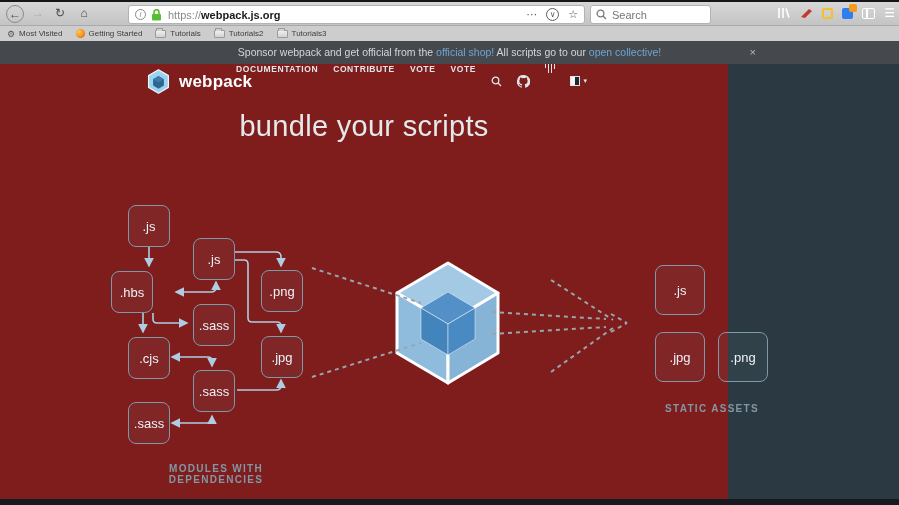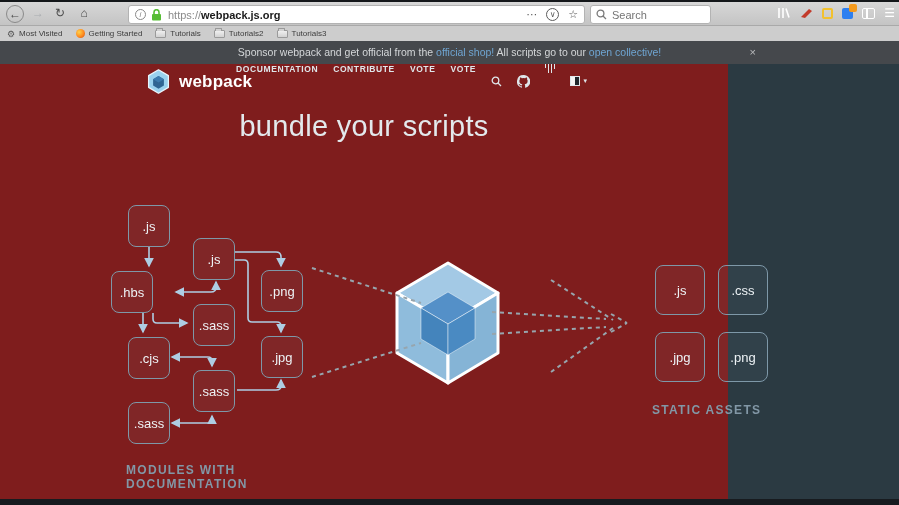--- a/index.html
+++ b/index.html
@@ -87,22 +87,22 @@
 
   .hero-title { position:absolute; top:46px; left:0; width:100%; text-align:center; color:#e3e9ec;
     font-size:29px; font-weight:400; letter-spacing:0.3px; }
 
   
   .diagram-svg { position:absolute; top:0; left:0; width:899px; height:435px; }
   .ftbox { position:absolute; width:42px; height:42px; border:1.5px solid #7e98a8; border-radius:8px;
     background:rgba(141,166,183,0.07); color:#edf2f5; font-size:13px; display:flex; align-items:center;
     justify-content:center; }
   .ftbox.big { width:50px; height:50px; }
-  .dg-label { position:absolute; color:#8297a6; font-size:12px; font-weight:bold; letter-spacing:1.3px;
-    }
+  .dg-label { position:absolute; color:#8297a6; font-size:10px; font-weight:bold; letter-spacing:1.3px;
+    text-align:center; }
 </style>
 </head>
 <body>
 
 <div class="chrome">
   <div class="chrome-art"></div>
   <div class="top-strip"></div>
 
   <div class="toolbar">
     <div class="nav-btn btn-back">←</div>
@@ -265,21 +265,20 @@
   <div class="ftbox" style="left:111px; top:207px;">.hbs</div>
   <div class="ftbox" style="left:128px; top:273px;">.cjs</div>
   <div class="ftbox" style="left:128px; top:338px;">.sass</div>
   <div class="ftbox" style="left:193px; top:174px;">.js</div>
   <div class="ftbox" style="left:193px; top:240px;">.sass</div>
   <div class="ftbox" style="left:193px; top:306px;">.sass</div>
   <div class="ftbox" style="left:261px; top:206px;">.png</div>
   <div class="ftbox" style="left:261px; top:272px;">.jpg</div>
 
   <div class="ftbox big" style="left:655px; top:201px;">.js</div>
-  <div class="ftbox big" style="left:718px; top:201px;">.css</div>
   <div class="ftbox big" style="left:655px; top:268px;">.jpg</div>
   <div class="ftbox big" style="left:718px; top:268px;">.png</div>
 
-  <div class="dg-label" style="left:126px; top:399px; width:180px;">MODULES WITH DOCUMENTATION</div>
+  <div class="dg-label" style="left:126px; top:399px; width:180px;">MODULES WITH DEPENDENCIES</div>
   <div class="dg-label" style="left:652px; top:339px; width:120px;">STATIC ASSETS</div>
 </div>
 
 <div class="page-bottom"></div>
 
 </body></html>

